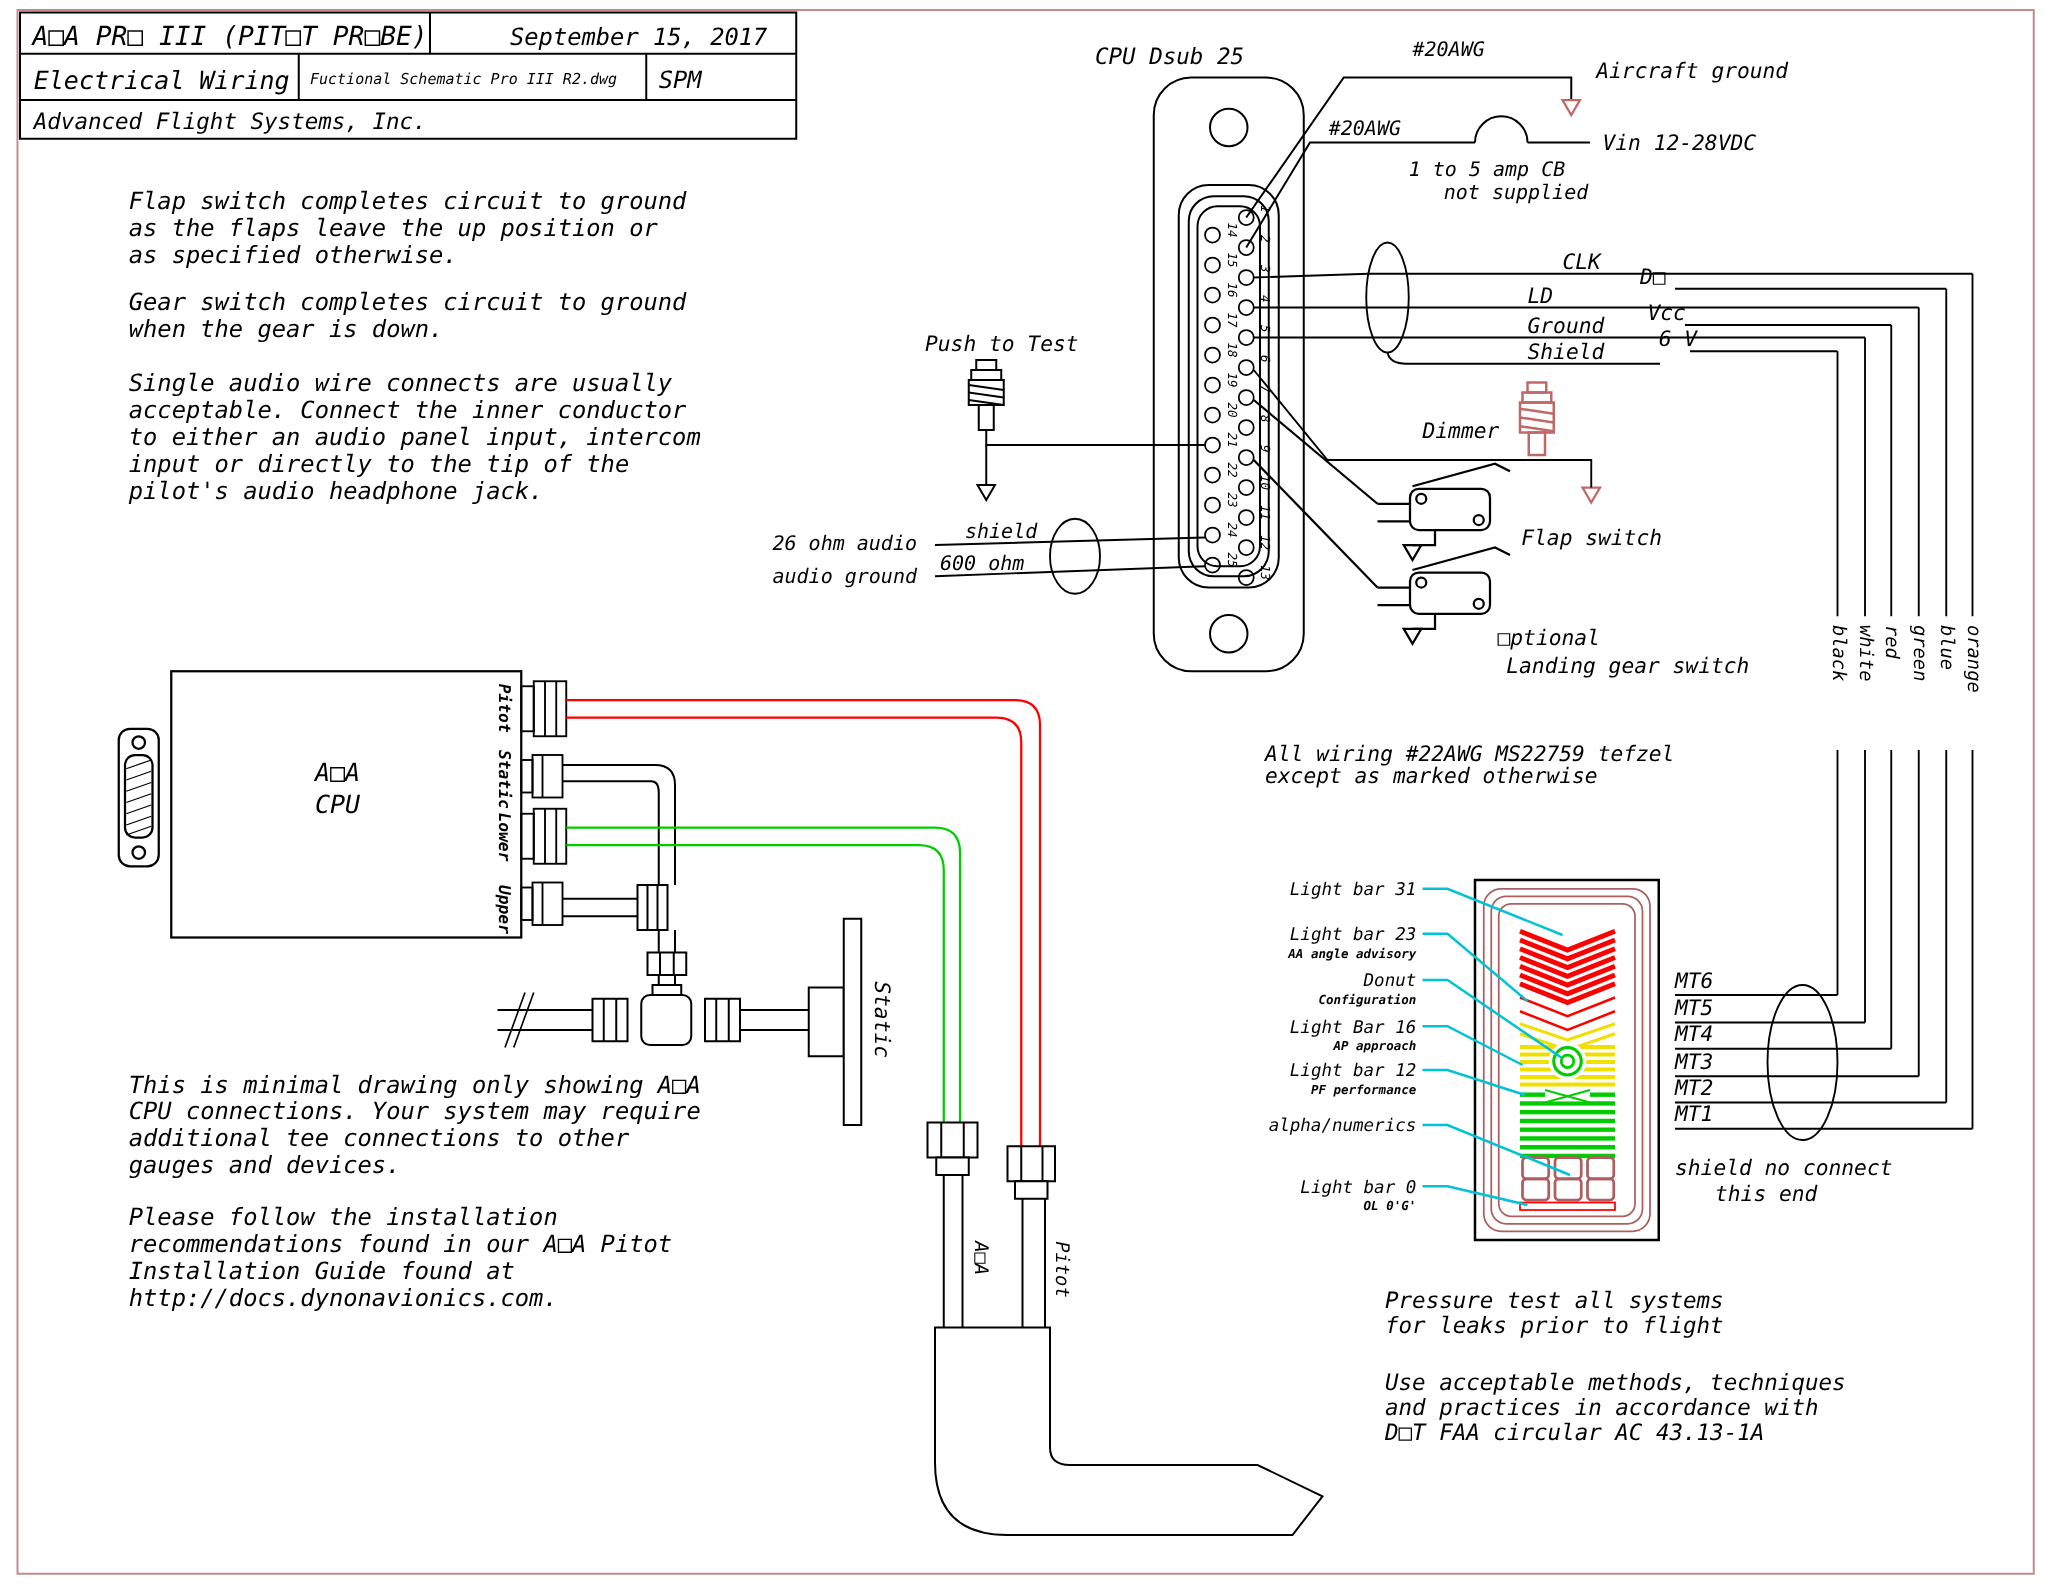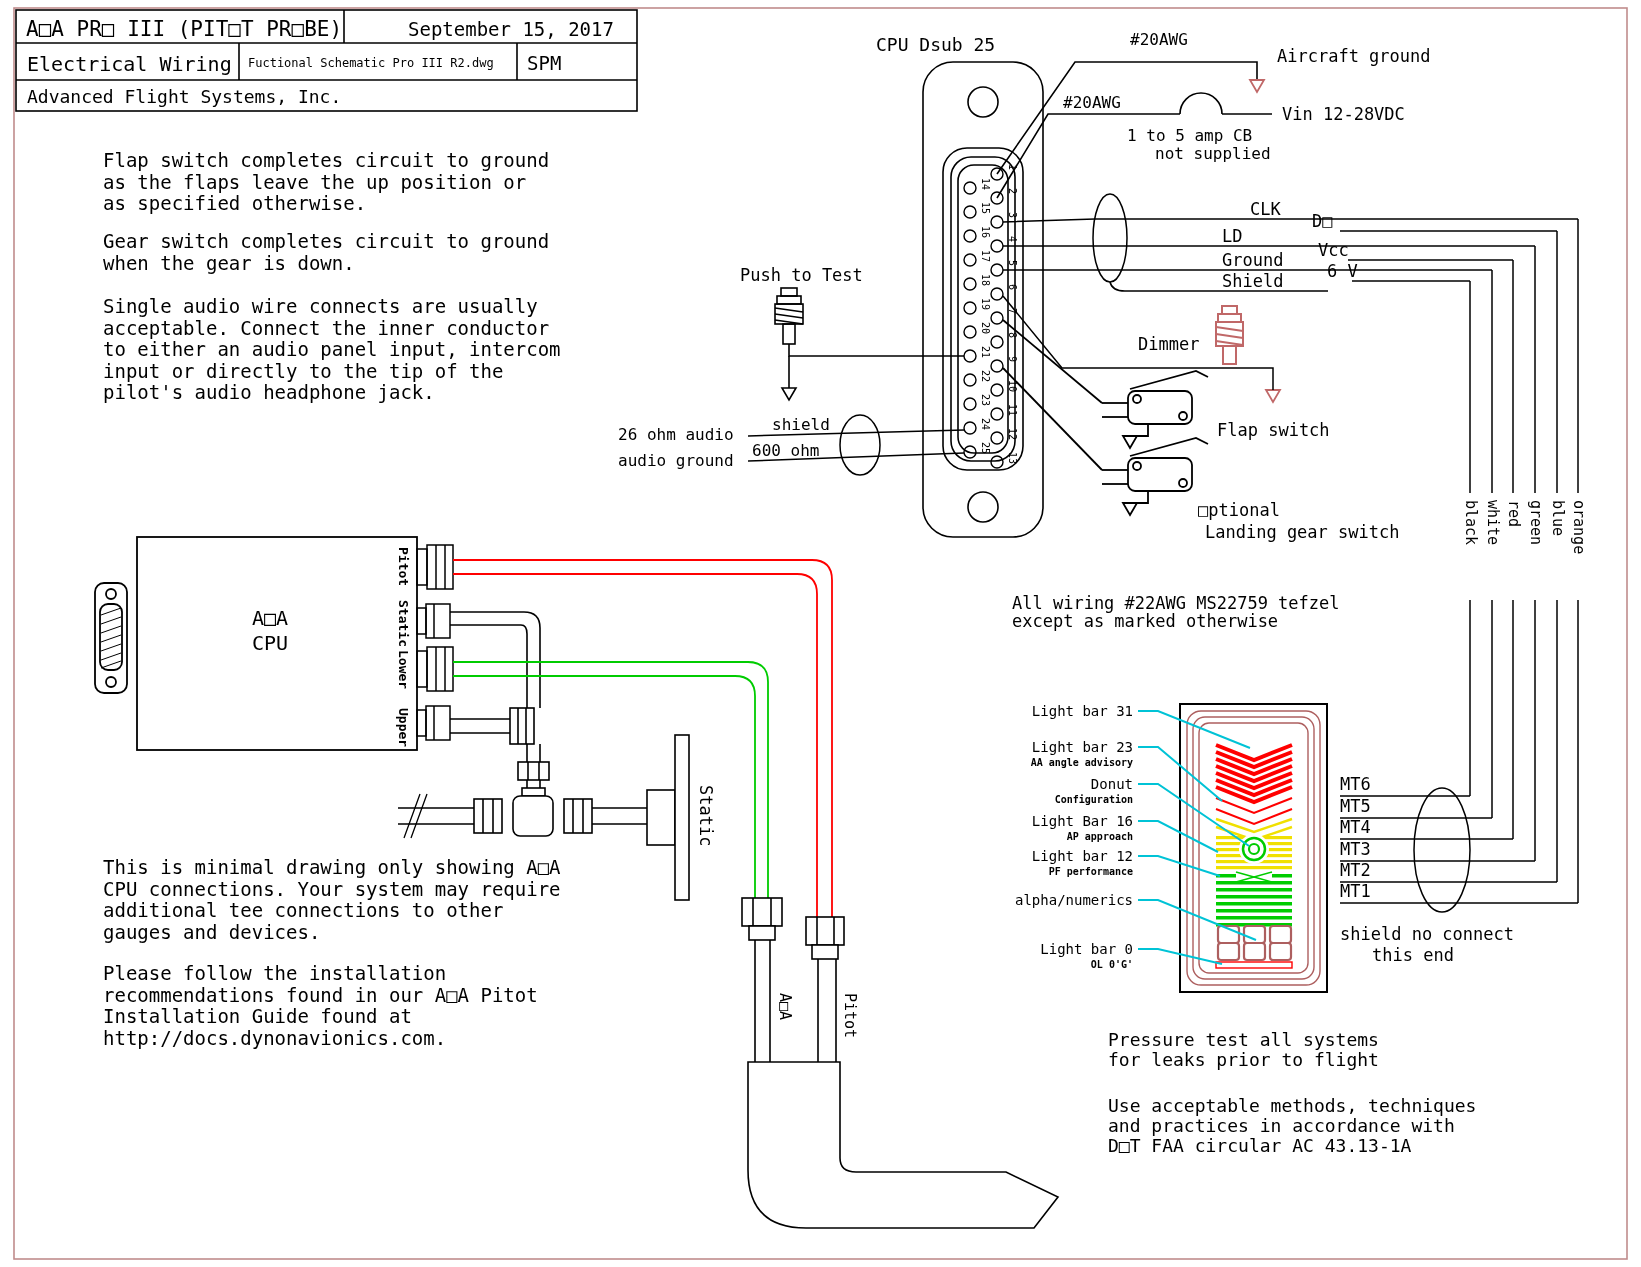--- a/index.html
+++ b/index.html
@@ -1,16 +1,16 @@
 <!DOCTYPE html>
 <html><head>
 <meta charset="utf-8">
 <style>
   html,body{margin:0;padding:0;background:#fff;}
-  .page{position:relative;width:1641px;height:1267px;background:#ffffff;overflow:hidden;}
+  .page{position:relative;width:1641px;height:1267px;background:#ffffff;overflow:hidden;font-style:italic;}
   svg{position:absolute;left:0;top:0;}
   text{font-family:"DejaVu Sans Mono",monospace;fill:#000;}
   .sub{font-weight:bold;}
 </style>
 </head>
 <body>
 
 <div class="page">
 <svg width="1641" height="1267" viewBox="0 0 1641 1267">
 

